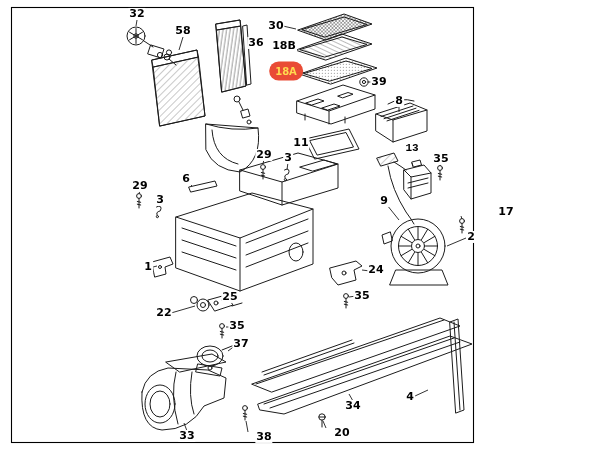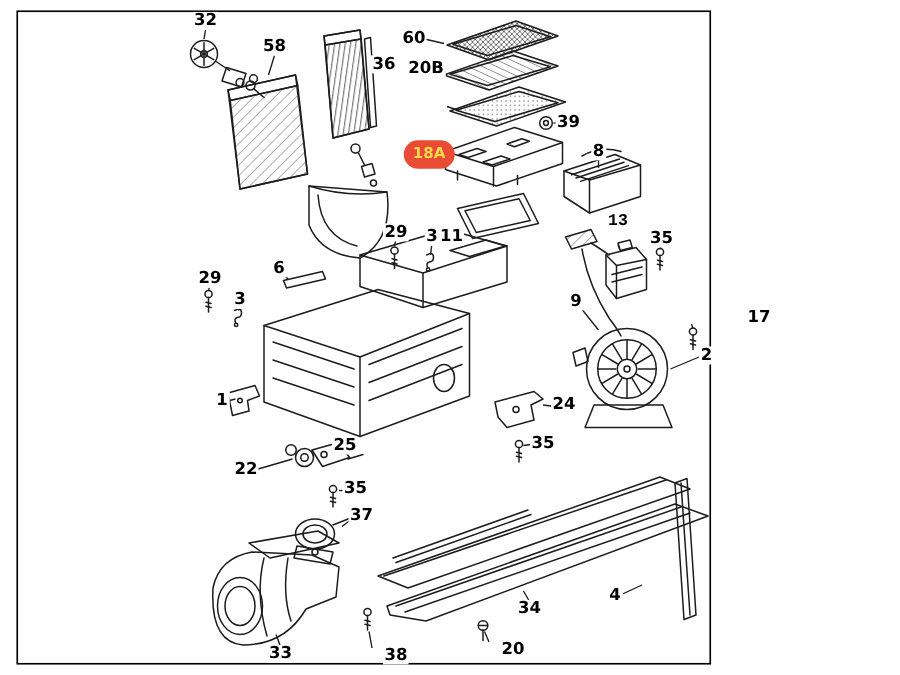--- a/index.html
+++ b/index.html
@@ -321,26 +321,26 @@
       <line x1="326" y1="428" x2="323" y2="421"></line>
       <line x1="353" y1="401" x2="349" y2="394"></line>
       <line x1="415" y1="396" x2="428" y2="390"></line>
     </g>
   </svg>
 
   <div class="labels-layer">
       <span class="part-label" style="left: 137px; top: 14px;">32</span>
       <span class="part-label" style="left: 183px; top: 31px;">58</span>
       <span class="part-label" style="left: 256px; top: 43px;">36</span>
-      <span class="part-label" style="left: 276px; top: 26px;">60</span>
-      <span class="part-label" style="left: 284px; top: 46px;">20B</span>
-      <span class="part-label highlighted" style="left: 286px; top: 71px; margin-top: 32px;">18A</span>
+      <span class="part-label" style="left: 276px; top: 26px;">30</span>
+      <span class="part-label" style="left: 284px; top: 46px;">18B</span>
+      <span class="part-label highlighted" style="left: 286px; top: 71px;">18A</span>
       <span class="part-label" style="left: 379px; top: 82px;">39</span>
       <span class="part-label" style="left: 399px; top: 101px;">8</span>
-      <span class="part-label" style="left: 301px; top: 158px;">11</span>
+      <span class="part-label" style="left: 301px; top: 143px;">11</span>
       <span class="part-label" style="left: 412px; top: 148px; font-family: Liberation Mono, monospace;">13</span>
       <span class="part-label" style="left: 441px; top: 159px;">35</span>
       <span class="part-label" style="left: 264px; top: 155px;">29</span>
       <span class="part-label" style="left: 288px; top: 158px;">3</span>
       <span class="part-label" style="left: 140px; top: 186px;">29</span>
       <span class="part-label" style="left: 160px; top: 200px;">3</span>
       <span class="part-label" style="left: 186px; top: 179px;">6</span>
       <span class="part-label" style="left: 384px; top: 201px;">9</span>
       <span class="part-label" style="left: 461px; top: 212px; margin-left: 45px;">17</span>
       <span class="part-label" style="left: 471px; top: 237px;">2</span>

